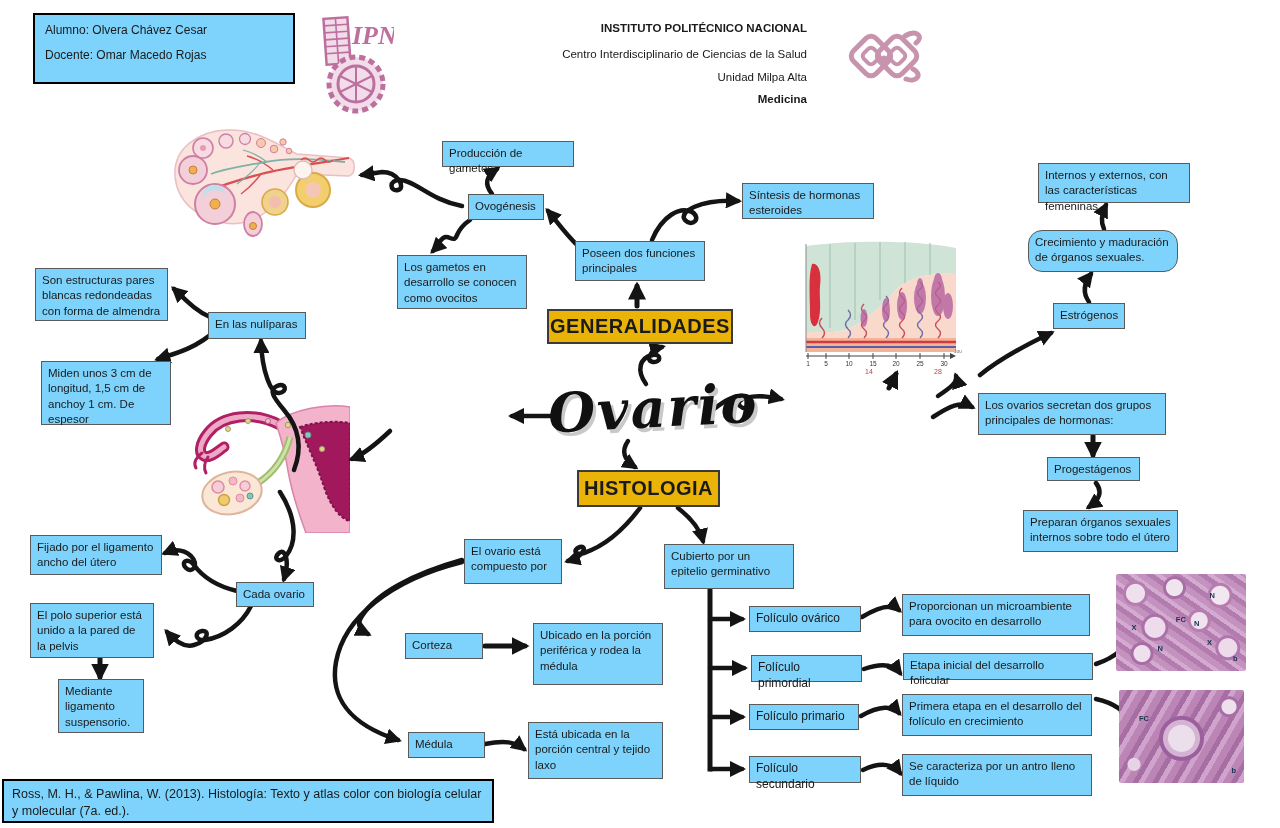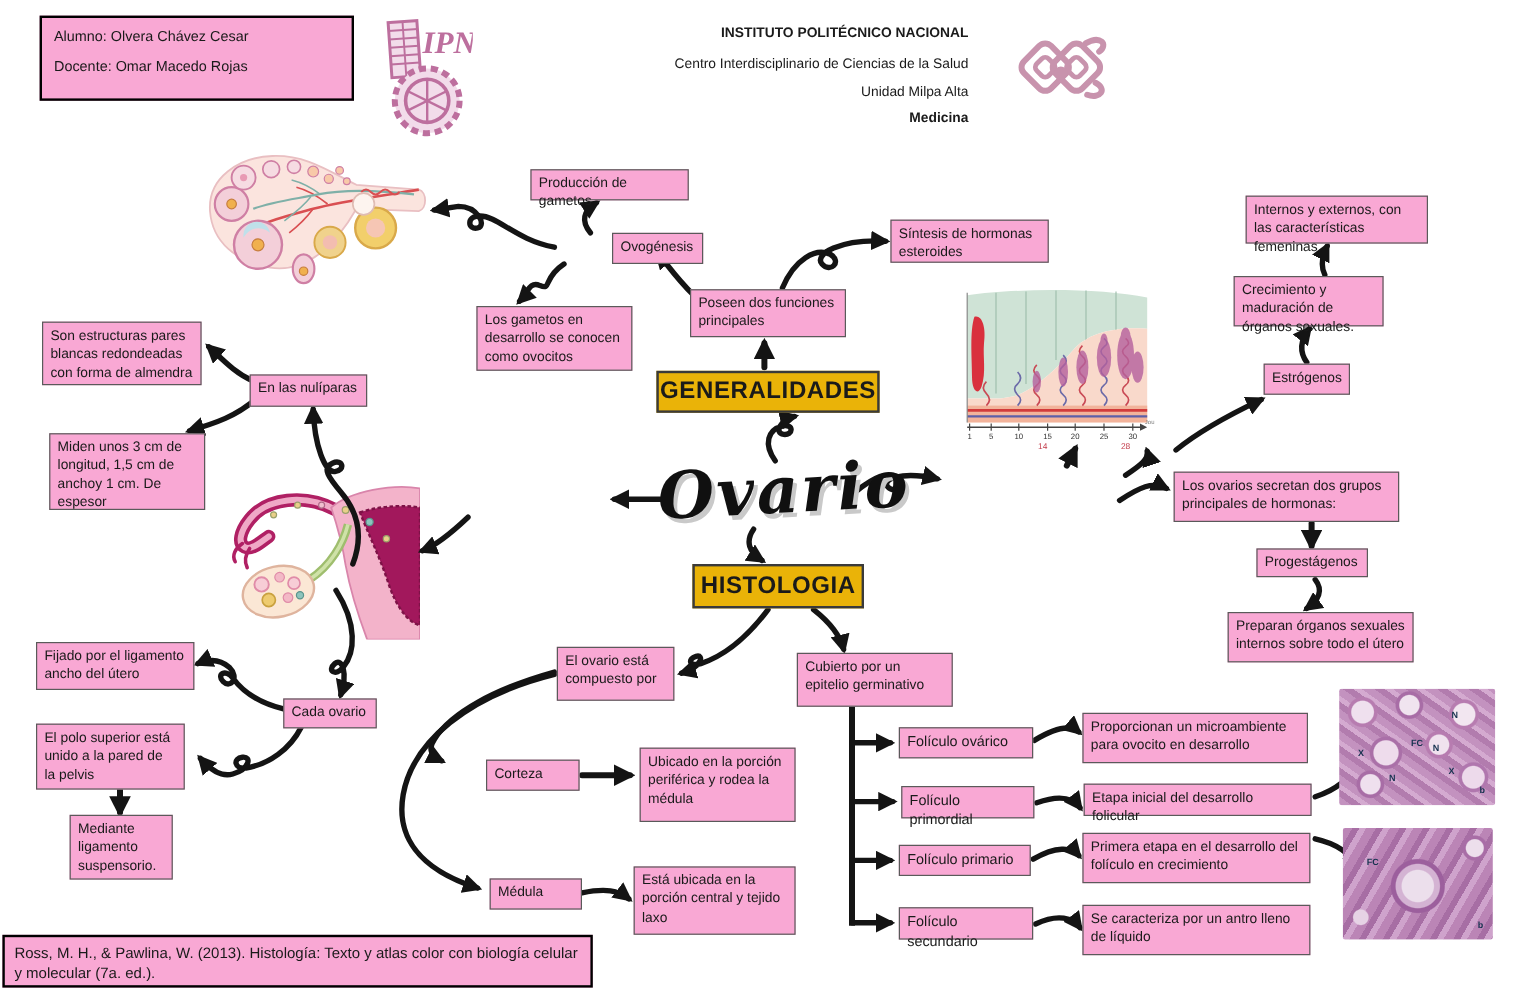--- a/index.html
+++ b/index.html
@@ -1,18 +1,18 @@
 <!DOCTYPE html>
 <html><head>
 <meta charset="utf-8">
 <style>
   html,body{margin:0;padding:0;background:#ffffff;}
   body{font-family:"Liberation Sans",sans-serif;color:#1a1a1a;}
   #canvas{position:relative;width:1280px;height:828px;background:#fff;overflow:hidden;}
-  .box{position:absolute;border:1px solid #5a5a5a;background:#f9a8d4;padding:4px 6px;
+  .box{position:absolute;border:1px solid #5a5a5a;background:#7dd3fc;padding:4px 6px;
        font-size:11.5px;line-height:1.33;z-index:3;box-sizing:border-box;}
   .box.b2{border:2px solid #000;}
   .hbox{position:absolute;border:2px solid #3a3a3a;background:#eab308;font-weight:bold;
         display:flex;align-items:center;justify-content:center;text-align:center;
         font-size:20px;letter-spacing:.5px;z-index:3;box-sizing:border-box;}
   .hbox.left{justify-content:flex-start;text-align:left;padding-left:9px;line-height:1.05;}
   .script-title{position:absolute;z-index:4;font-family:"DejaVu Serif",serif;
         font-style:italic;font-weight:bold;font-size:54px;color:#101010;
         text-shadow:3px 4px 0 #c9c9c9;transform:rotate(-3deg);letter-spacing:2px;}
   .hdrline{position:absolute;left:467px;width:340px;text-align:right;font-size:11.5px;z-index:3;}
@@ -256,27 +256,27 @@
     <path class="ar" d="M1096,664 C1114,658 1127,648 1133,632"></path>
     <path class="ar" d="M1096,699 C1114,703 1126,712 1131,723"></path>
   </svg>
 
   <div class="script-title" style="left:548px;top:376px;width:210px;text-align:center;">Ovario</div>
 
   <div class="hbox" style="left:547px;top:309px;width:186px;height:35px;">GENERALIDADES</div>
   <div class="hbox" style="left:577px;top:470px;width:143px;height:37px;">HISTOLOGIA</div>
 
   <div class="box" style="left:442px;top:141px;width:132px;height:26px;">Producción de gametos</div>
-  <div class="box" style="left:468px;top:194px;width:76px;height:26px;margin-left:42px;">Ovogénesis</div>
+  <div class="box" style="left:468px;top:194px;width:76px;height:26px;">Ovogénesis</div>
   <div class="box" style="left:397px;top:255px;width:130px;height:54px;">Los gametos en desarrollo se conocen como ovocitos</div>
   <div class="box" style="left:575px;top:241px;width:130px;height:40px;">Poseen dos funciones principales</div>
   <div class="box" style="left:742px;top:183px;width:132px;height:36px;">Síntesis de hormonas esteroides</div>
 
   <div class="box" style="left:1038px;top:163px;width:152px;height:40px;">Internos y externos, con las características femeninas.</div>
-  <div class="box" style="left:1028px;top:230px;width:125px;height:42px;">Crecimiento y maduración de órganos sexuales.</div>
+  <div class="box" style="left:1028px;top:230px;width:150px;height:42px;border-radius:14px;">Crecimiento y maduración de órganos sexuales.</div>
   <div class="box" style="left:1053px;top:303px;width:72px;height:26px;">Estrógenos</div>
   <div class="box" style="left:978px;top:393px;width:188px;height:42px;">Los ovarios secretan dos grupos principales de hormonas:</div>
   <div class="box" style="left:1047px;top:457px;width:93px;height:24px;">Progestágenos</div>
   <div class="box" style="left:1023px;top:510px;width:155px;height:42px;">Preparan órganos sexuales internos sobre todo el útero</div>
 
   <div class="box" style="left:35px;top:268px;width:133px;height:53px;">Son estructuras pares blancas redondeadas con forma de almendra</div>
   <div class="box" style="left:208px;top:312px;width:98px;height:27px;">En las nulíparas</div>
   <div class="box" style="left:41px;top:361px;width:130px;height:64px;">Miden unos 3 cm de longitud, 1,5 cm de anchoy 1 cm. De espesor</div>
   <div class="box" style="left:30px;top:535px;width:132px;height:40px;">Fijado por el ligamento ancho del útero</div>
   <div class="box" style="left:236px;top:582px;width:78px;height:25px;">Cada ovario</div>

